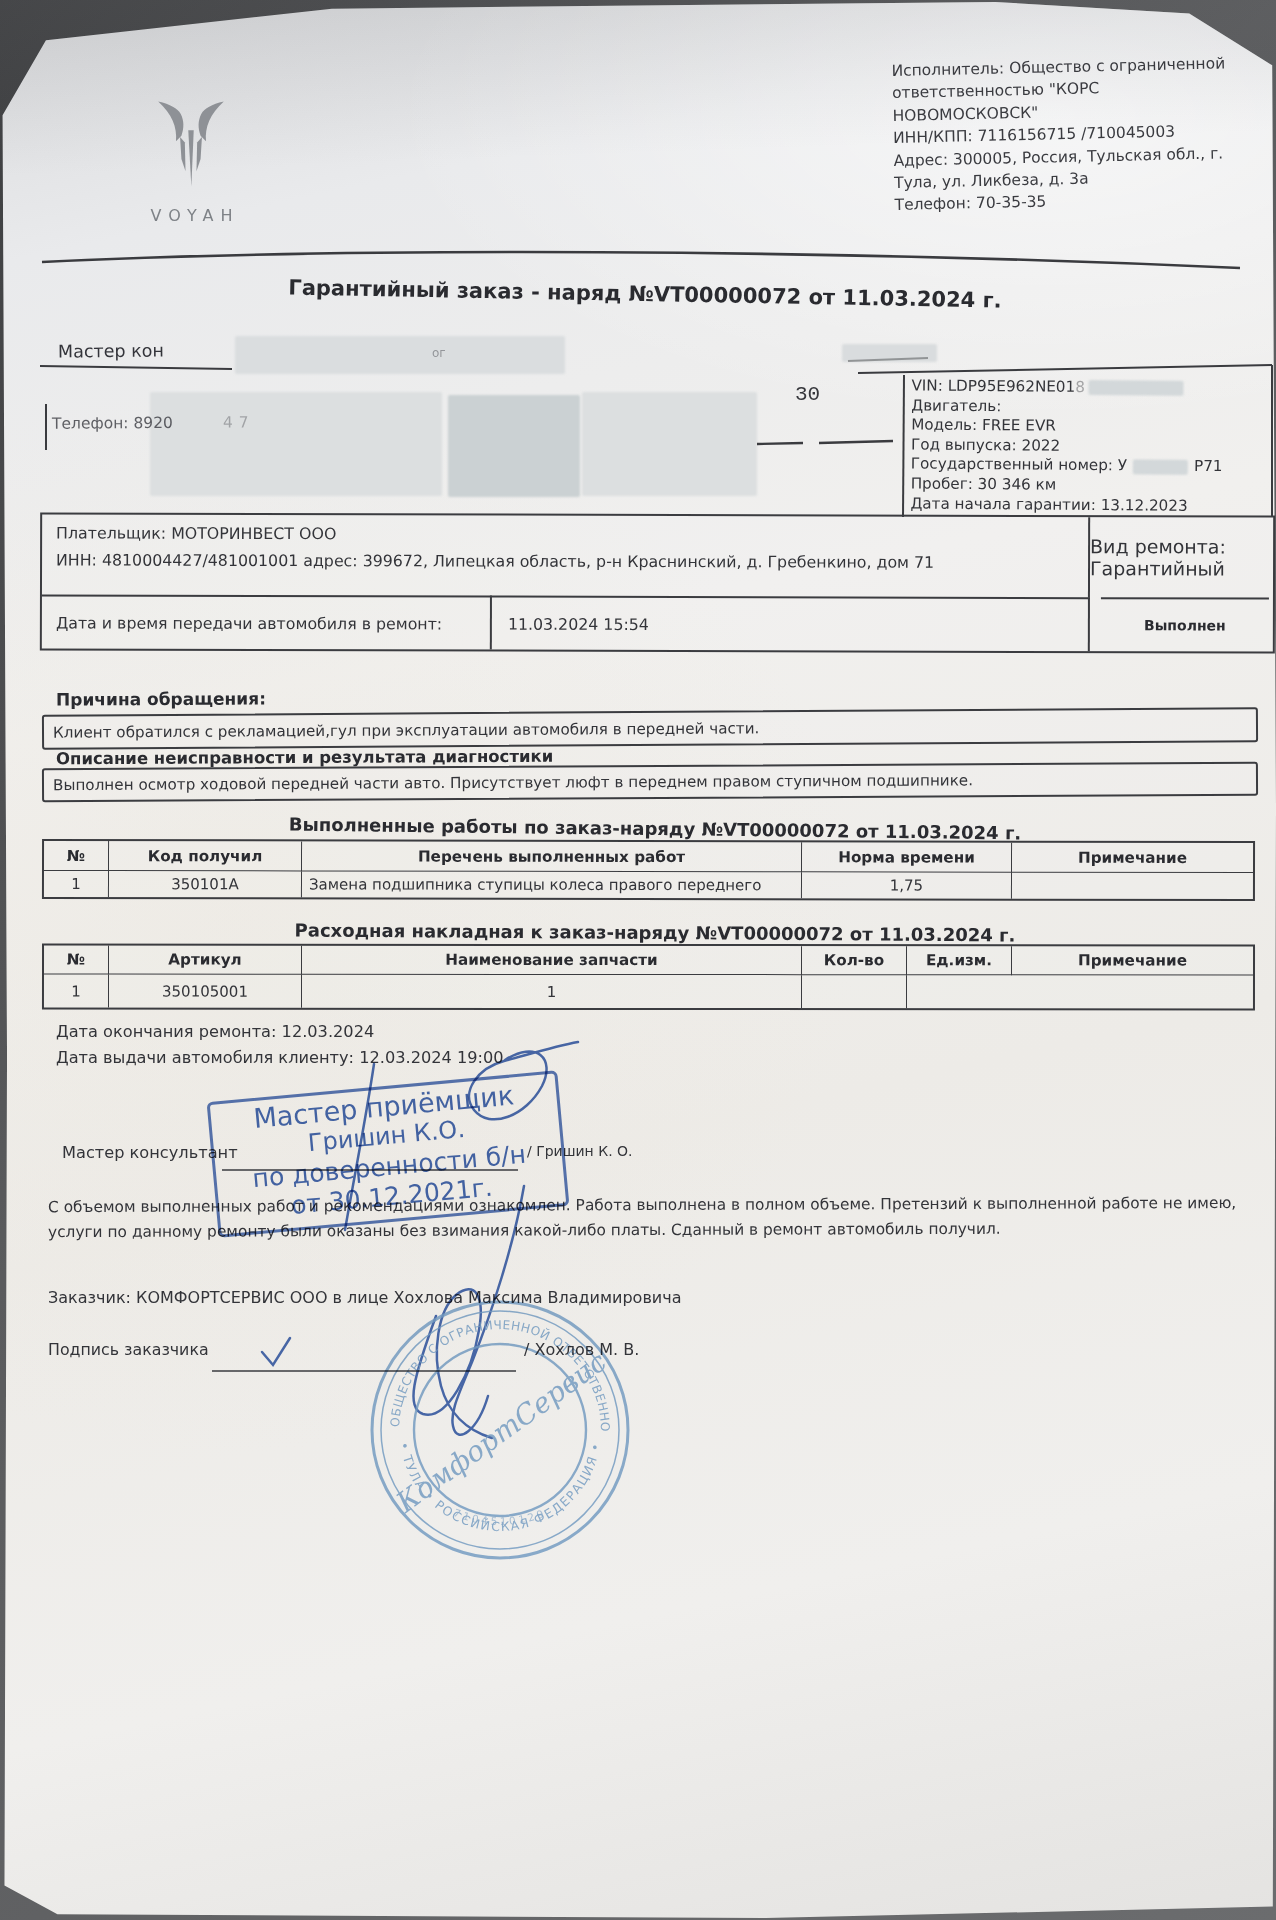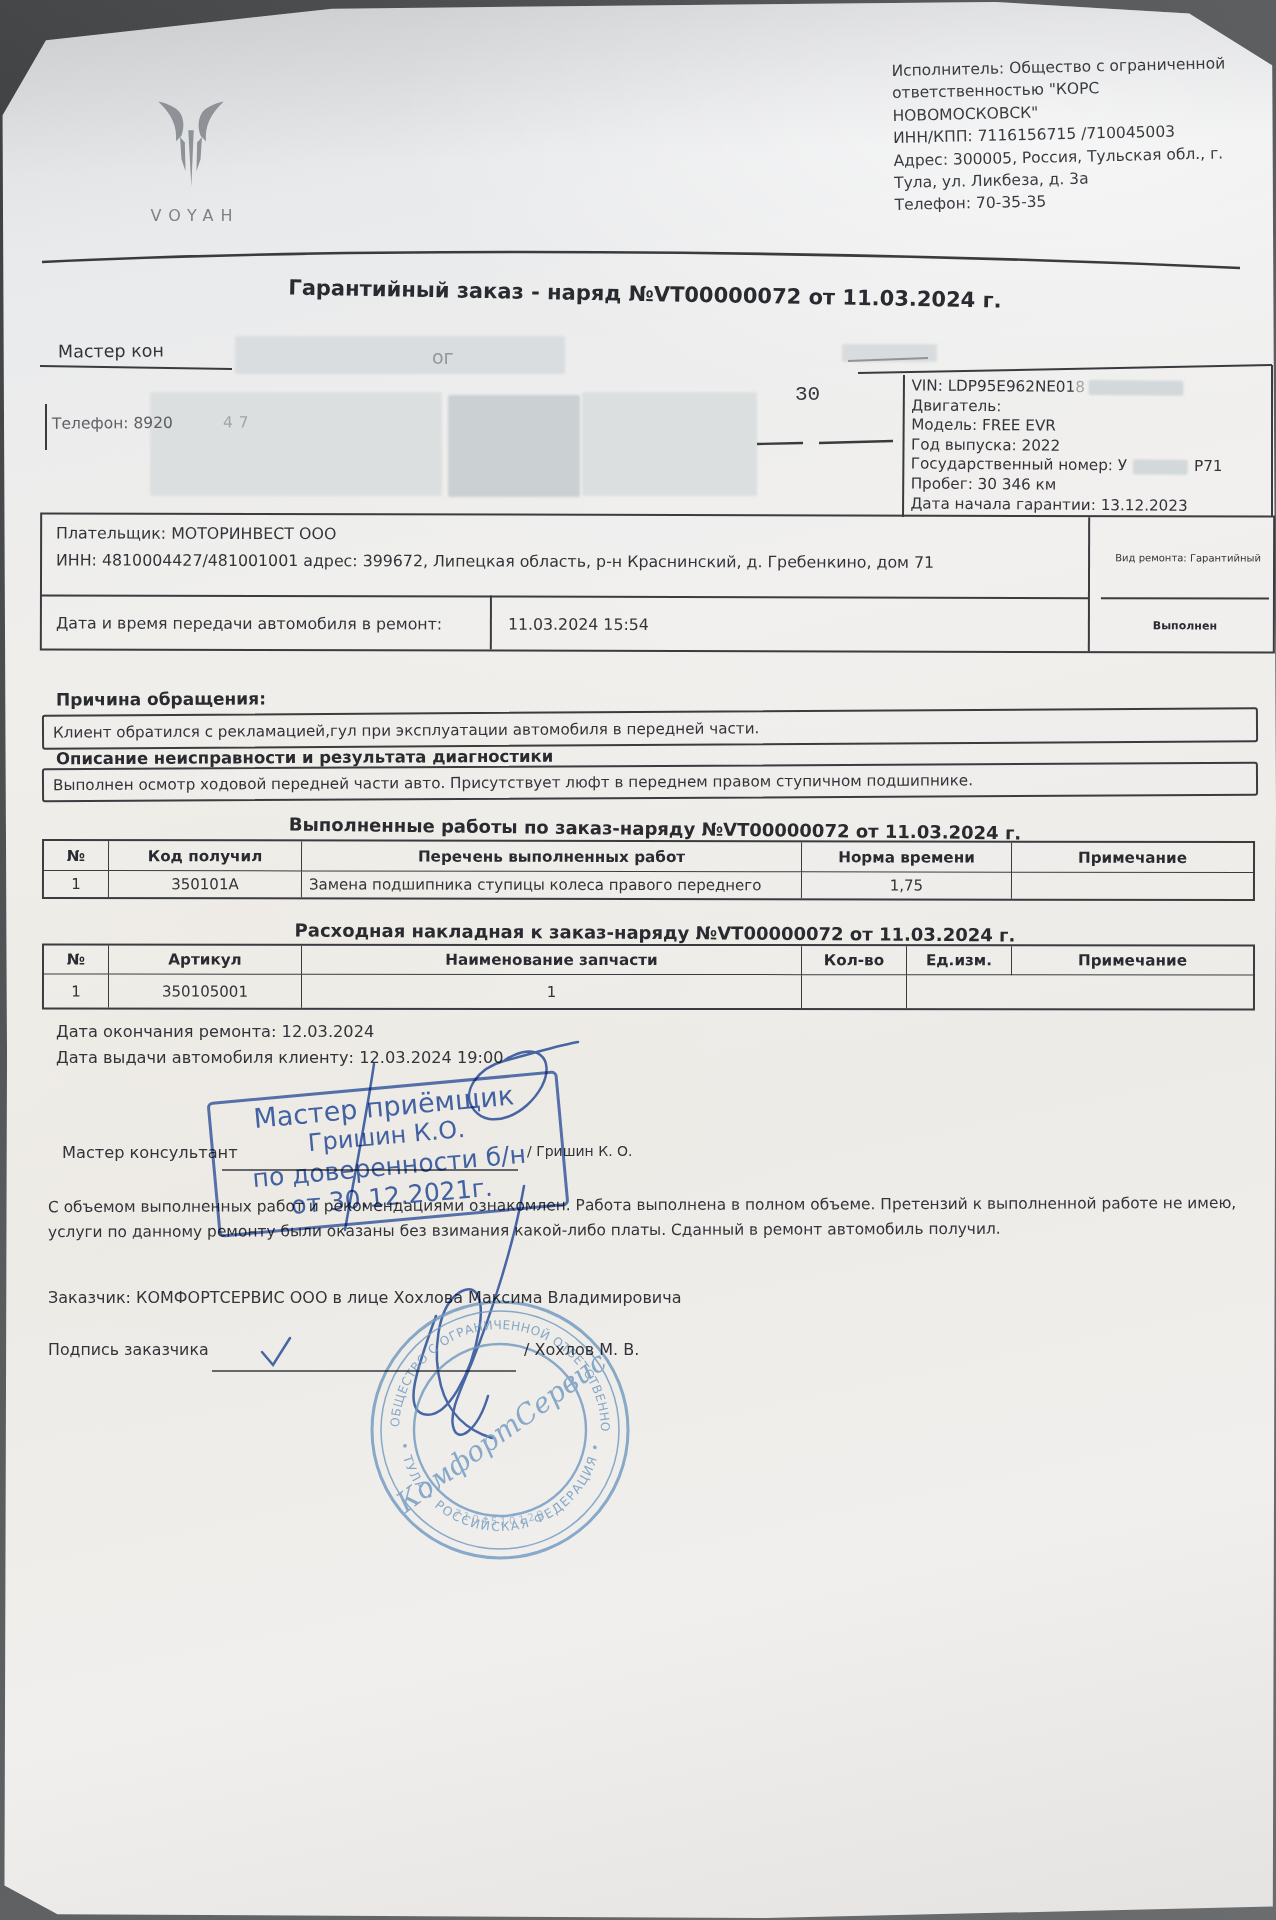--- a/index.html
+++ b/index.html
@@ -16,37 +16,37 @@
   .shade-top{position:absolute;left:0;top:0;width:100%;height:250px;pointer-events:none;
     background:linear-gradient(178deg, rgba(120,122,126,.16), rgba(255,255,255,0) 60%);}
   .abs{position:absolute;}
   .bold{font-weight:bold;color:#2a2b30;}
   .blob{position:absolute;filter:blur(1.2px);border-radius:2px;}
   
   .exec{left:893px;top:56px;width:350px;font-size:15.5px;line-height:22.4px;color:#3a3b40;transform:rotate(-1.3deg);}
   .logo-word{left:140px;top:206px;width:110px;text-align:center;font-size:16px;letter-spacing:7px;color:#7e8287;}
   .title{left:240px;top:282px;width:810px;text-align:center;font-size:21px;font-weight:bold;color:#2a2b30;transform:rotate(1.05deg);}
   .master-kon{left:58px;top:341px;font-size:17.5px;color:#33343a;transform:rotate(-0.6deg);}
-  .artifact{left:432px;top:346px;font-size:19px;color:#5a5c62;opacity:.55;}
+  .artifact{left:432px;top:346px;font-size:12px;color:#5a5c62;opacity:.55;}
   .phone{left:52px;top:414px;font-size:15.5px;color:rgba(62,64,70,.82);transform:rotate(-0.4deg);}
   .phone .tail{opacity:.45;margin-left:50px;letter-spacing:6px;}
   .num30{left:795px;top:383px;font-size:21px;color:#36373c;font-family:Liberation Mono, monospace;}
   .vin{left:911px;top:378px;width:356px;font-size:15.2px;line-height:19.6px;color:#333439;transform:rotate(0.5deg);}
   .vin .row{display:flex;align-items:center;white-space:nowrap;}
   .redact-inline{display:inline-block;height:15px;background:#d3d8da;filter:blur(1px);border-radius:2px;}
   .faint{opacity:.4;}
   
   .payer{left:40px;top:514px;width:1231px;height:134px;border:2.2px solid #3b3c40;display:grid;
     grid-template-columns:450px 598px 179px;grid-template-rows:80px 1fr;font-size:15.8px;color:#333439;transform:rotate(0.15deg);background:rgba(255,255,255,.06);}
   .pt-a{grid-column:1/3;grid-row:1;border-right:2px solid #3b3c40;padding:9px 12px 0 14px;}
   .pt-a .l2{margin-top:7px;max-width:1012px;line-height:21px;}
-  .pt-b{grid-column:3;grid-row:1;display:flex;align-items:center;justify-content:center;text-align:center;font-size:10px;margin-left:17px;}
+  .pt-b{grid-column:3;grid-row:1;display:flex;align-items:center;justify-content:center;text-align:left;font-size:19px;}
   .pt-c{grid-column:1;grid-row:2;border-top:2px solid #3b3c40;border-right:2px solid #3b3c40;display:flex;align-items:center;padding-left:14px;}
   .pt-d{grid-column:2;grid-row:2;border-top:2px solid #3b3c40;border-right:2px solid #3b3c40;display:flex;align-items:center;padding-left:16px;}
-  .pt-e{grid-column:3;grid-row:2;border-top:2px solid #3b3c40;display:flex;align-items:center;justify-content:center;font-weight:bold;font-size:11px;color:#2a2b30;margin-left:11px;}
+  .pt-e{grid-column:3;grid-row:2;border-top:2px solid #3b3c40;display:flex;align-items:center;justify-content:center;font-weight:bold;font-size:14px;color:#2a2b30;margin-left:11px;}
   
   .h-reason{left:56px;top:689px;font-size:17px;transform:rotate(-0.3deg);}
   .box{border:2px solid #3b3c40;border-radius:3px;font-size:15.2px;color:#333439;display:flex;align-items:center;padding-left:9px;background:rgba(255,255,255,.05);}
   .box1{left:42px;top:711px;width:1203px;height:31px;transform:rotate(-0.35deg);}
   .h-desc{left:56px;top:748px;font-size:16.5px;transform:rotate(-0.3deg);}
   .box2{left:42px;top:765px;width:1203px;height:30px;transform:rotate(-0.3deg);}
   
   .tbl-title{width:810px;text-align:center;font-size:18px;font-weight:bold;color:#2a2b30;}
   .t-works-title{left:250px;top:818px;transform:rotate(0.7deg);}
   .t-parts-title{left:250px;top:922px;transform:rotate(0.4deg);}

